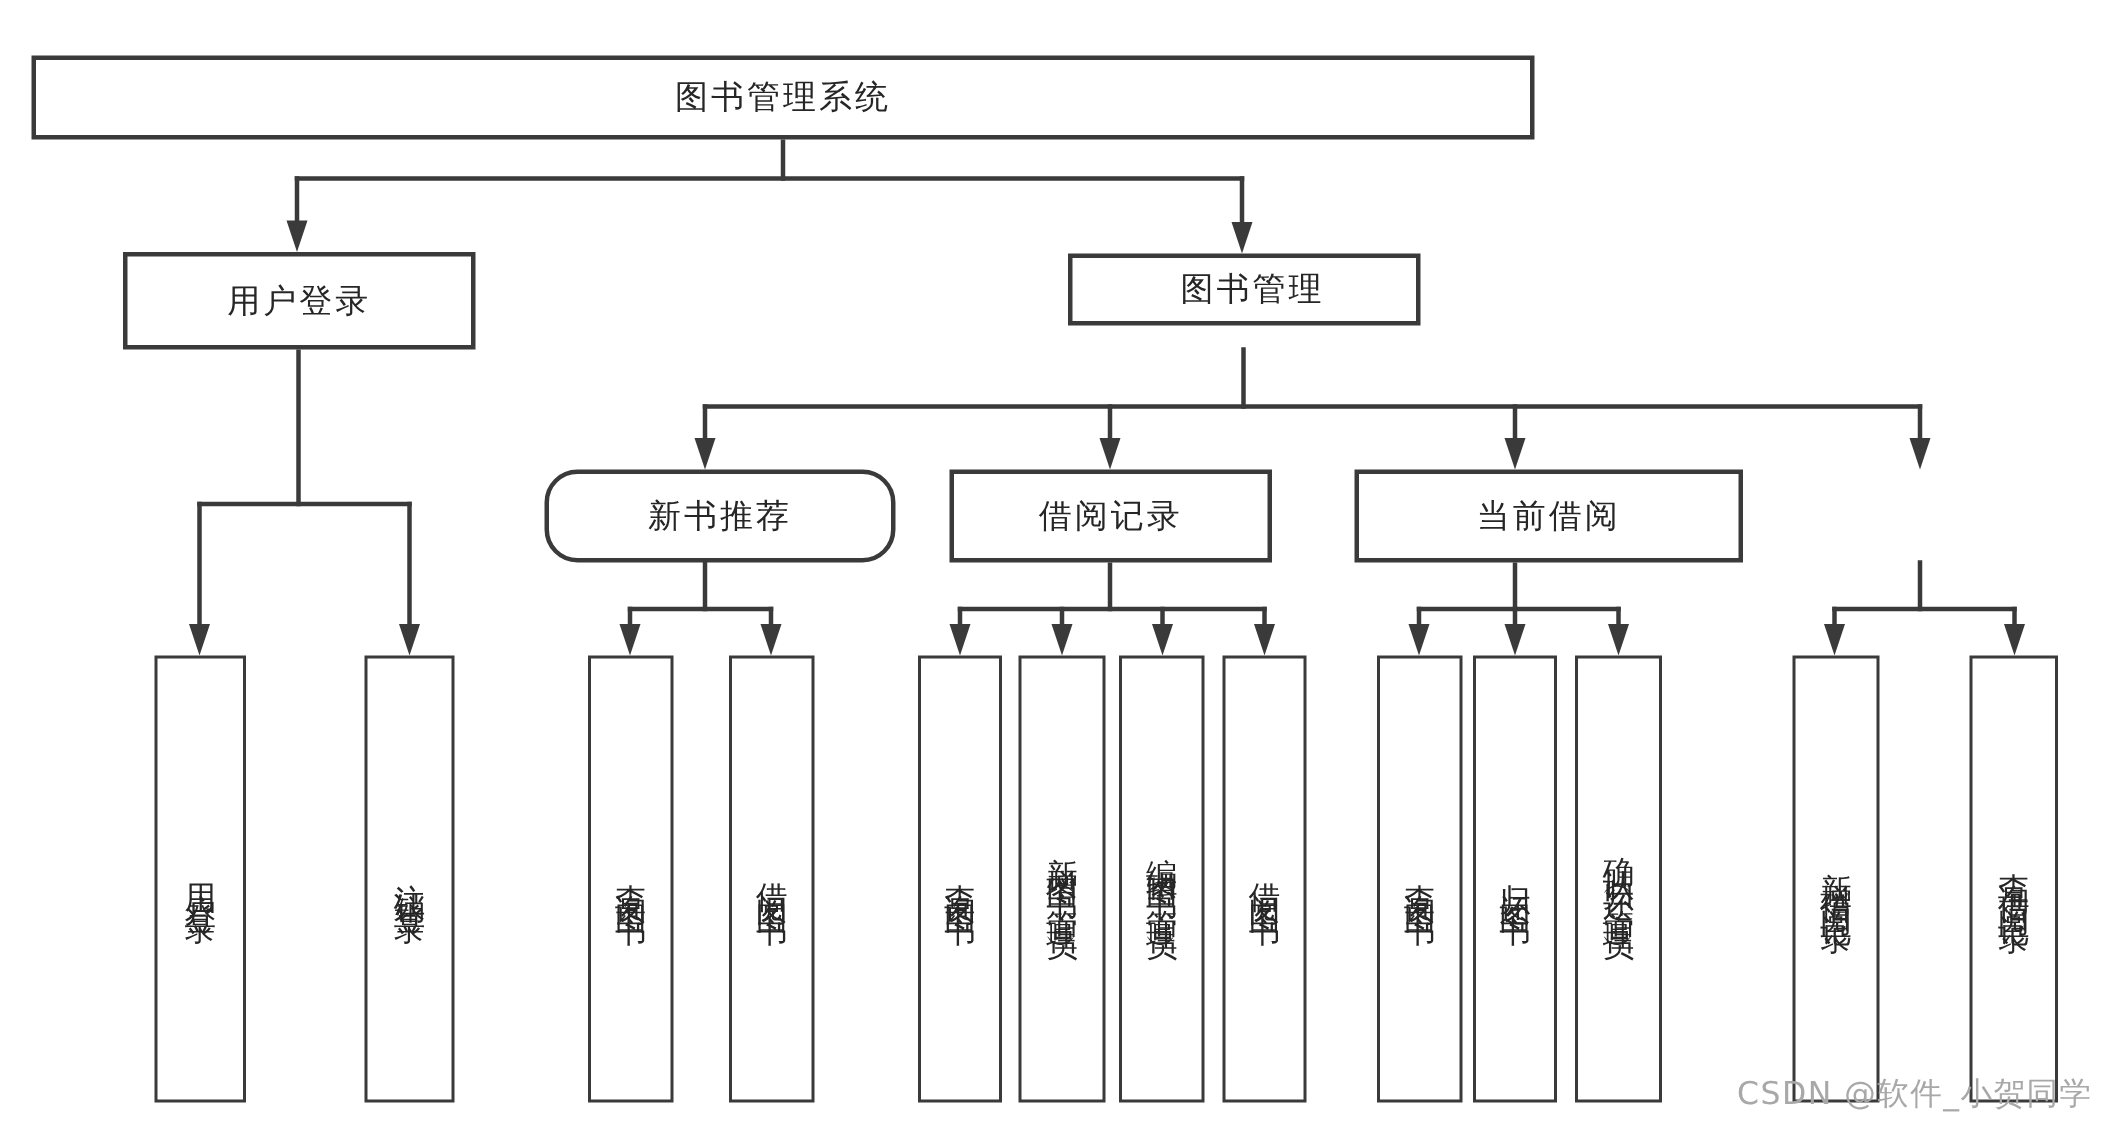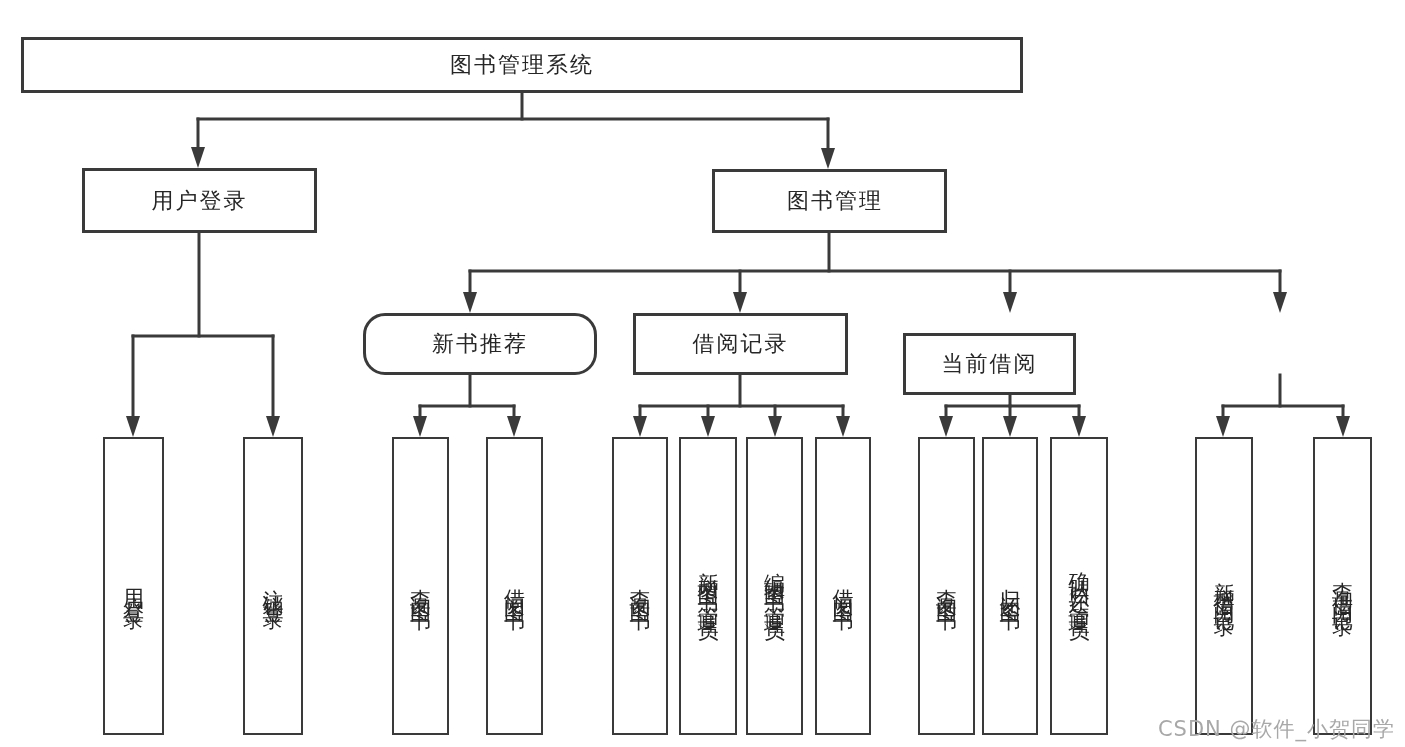--- a/index.html
+++ b/index.html
@@ -133,31 +133,31 @@
       </g>
     </svg>
 
   <div class="box" style="left:21px; top:13px; width:1002px; height:56px;margin-top:24px;">
     <span>图书管理系统</span>
   </div>
 
   <div class="box" style="left:82px; top:168px; width:235px; height:65px;">
     <span>用户登录</span>
   </div>
-  <div class="box" style="left:712px; top:169px; width:235px; height:64px;padding-left:11px;">
+  <div class="box" style="left:712px; top:169px; width:235px; height:48px;padding-left:11px;">
     <span>图书管理</span>
   </div>
 
   <div class="box" style="left:363px; top:313px; width:234px; height:62px;border-radius:22px;">
     <span>新书推荐</span>
   </div>
   <div class="box" style="left:633px; top:313px; width:215px; height:62px;">
     <span>借阅记录</span>
   </div>
-  <div class="box" style="left:903px; top:313px; width:173px; height:62px;margin-top:20px;">
+  <div class="box" style="left:903px; top:313px; width:259px; height:62px;">
     <span>当前借阅</span>
   </div>
 
   <div class="vbox" style="left:103px; width:61px;">
     <span>用户登录</span>
   </div>
   <div class="vbox" style="left:243px; width:60px;">
     <span>注销登录</span>
   </div>
 

